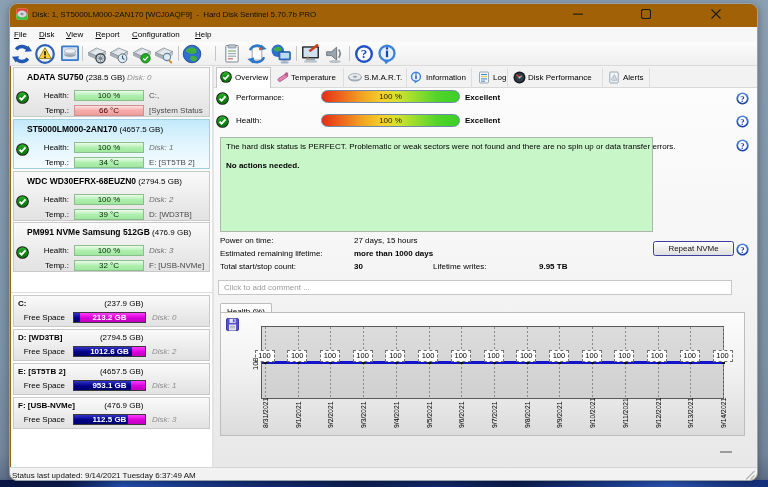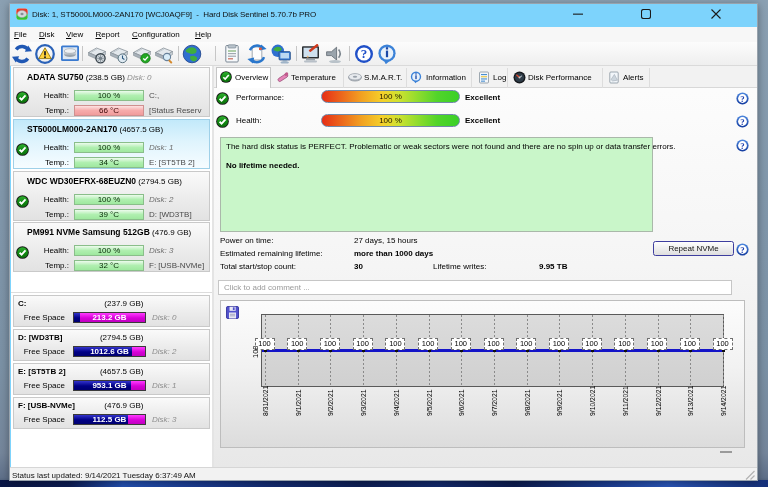--- a/index.html
+++ b/index.html
@@ -1,17 +1,17 @@
 <!DOCTYPE html>
 <html><head><meta charset="utf-8"><style>*{margin:0;padding:0;box-sizing:border-box;}
 html,body{width:768px;height:487px;overflow:hidden;}
 body{font-family:"Liberation Sans",sans-serif;position:relative;background:linear-gradient(180deg,#8ba0b2 0%,#8197ab 40%,#7b91a5 75%,#75869b 93%,#60718a 98%,#3a4a68 100%);}
 .abs{position:absolute;}
 #wp{position:absolute;left:0;top:480px;width:768px;height:7px;background:linear-gradient(90deg,#0a1646 0%,#0d1d55 9%,#2351b4 16%,#1b3d94 25%,#142c74 35%,#0e2058 47%,#132a6e 57%,#0d1d52 67%,#1c3e94 79%,#2b57bb 87%,#1e4095 94%,#15307a 100%);}
-#win{position:absolute;left:9px;top:3px;width:749px;height:478px;background:#7dd3fc;border:1px solid #98a2ac;border-radius:0;overflow:hidden;box-shadow:0 2px 8px rgba(0,0,0,0.35);}
+#win{position:absolute;left:9px;top:3px;width:749px;height:478px;background:#a16207;border:1px solid #98a2ac;border-radius:8px;overflow:hidden;box-shadow:0 2px 8px rgba(0,0,0,0.35);}
 .tx8{font-size:8px;color:#000;}
 .it{color:#8d8d8d;font-style:italic;}
 #menubar{position:absolute;left:0;top:23px;width:100%;height:15px;background:#f7f7f7;}
 #toolbar{position:absolute;left:0;top:38px;width:100%;height:24px;background:linear-gradient(180deg,#fcfcfc,#efefef);border-bottom:1px solid #dadada;}
 .tsep{position:absolute;top:4px;width:1px;height:15px;background:#c6c6c6;}
 #leftcol{position:absolute;left:1px;top:62px;width:201px;height:401px;background:#fff;}
 .dentry{position:absolute;left:2px;width:197px;height:50px;background:linear-gradient(180deg,#fafafa,#ececec 55%,#e2e2e2);border:1px solid #c9c9c9;font-size:8px;color:#000;}
 .dentry.sel{background:linear-gradient(180deg,#c2e9fa 0%,#dff4fd 45%,#f6fcff 100%);border-color:#9fd0e8;}
 .dhead{position:absolute;left:13px;top:4px;white-space:nowrap;}
 .dhead b{font-size:8.5px;}
@@ -205,21 +205,21 @@
             <path d="M4.4 8.3 L6.9 10.7 L11.7 5.3" stroke="#fff" stroke-width="2.2" fill="none"></path>
           </svg></div>
         <div class="drow" style="top:21.5px">
           <span class="dlab">Health:</span>
           <span class="dbar">100 %</span>
           <span class="drt" style="color:#4a4a4a">C:,</span>
         </div>
         <div class="drow" style="top:36.5px">
           <span class="dlab">Temp.:</span>
           <span class="dbar red">66 °C</span>
-          <span class="drt" style="color:#4a4a4a">[Status Reserv</span>
+          <span class="drt" style="color:#4a4a4a">[System Status</span>
         </div>
       </div>
       <div class="dentry sel" style="top:53px">
         <div class="dhead"><b>ST5000LM000-2AN170</b> (4657.5 GB)</div>
         <div class="abs" style="left:2px;top:22.5px"><svg width="13" height="13" viewBox="0 0 16 16">
             <circle cx="8" cy="8" r="7.8" fill="#1a1a1a"></circle>
             <circle cx="8" cy="8" r="6.6" fill="#118011"></circle>
             <circle cx="8" cy="8" r="6.2" fill="url(#gg)"></circle>
             <path d="M4.4 8.3 L6.9 10.7 L11.7 5.3" stroke="#fff" stroke-width="2.2" fill="none"></path>
           </svg></div>
@@ -407,21 +407,21 @@
     <div class="abs tx8" style="left:226px;top:112px">Health:</div>
     <div class="abs" style="left:311px;top:109.5px;width:139px;height:13px;border:1px solid #7089a9;border-radius:6.5px;background:linear-gradient(90deg,#e62e16 0%,#ec661c 14%,#f2a222 29%,#f5d02a 44%,#cfe230 56%,#8fdc2d 70%,#52d42a 84%,#3ad028 100%);text-align:center;font-size:8px;line-height:12px;color:#201800">100 %</div>
     <div class="abs tx8" style="left:455px;top:112px;font-weight:bold">Excellent</div>
     <div class="abs" style="left:726px;top:110px"><svg width="13" height="13" viewBox="0 0 16 16">
         <circle cx="8" cy="8" r="7.5" fill="url(#hg)"></circle>
         <circle cx="8" cy="8" r="5.4" fill="#fff"></circle>
         <text x="8" y="12" font-size="11" font-weight="bold" font-family="Liberation Serif,serif" fill="#1c3fae" text-anchor="middle">?</text>
       </svg></div>
     <div class="abs" style="left:210px;top:133px;width:433px;height:95px;background:#c9f6c9;border:1px solid #aab8aa;font-size:8px;color:#000">
       <div class="abs" style="left:5px;top:4px;width:504px">The hard disk status is PERFECT. Problematic or weak sectors were not found and there are no spin up or data transfer errors.</div>
-      <div class="abs" style="left:5px;top:23px;font-weight:bold">No lifetime needed.</div>
+      <div class="abs" style="left:5px;top:23px;font-weight:bold">No actions needed.</div>
     </div>
     <div class="abs" style="left:726px;top:134px"><svg width="13" height="13" viewBox="0 0 16 16">
         <circle cx="8" cy="8" r="7.5" fill="url(#hg)"></circle>
         <circle cx="8" cy="8" r="5.4" fill="#fff"></circle>
         <text x="8" y="12" font-size="11" font-weight="bold" font-family="Liberation Serif,serif" fill="#1c3fae" text-anchor="middle">?</text>
       </svg></div>
     <div class="abs tx8" style="left:210px;top:232px;white-space:nowrap">Power on time:</div>
     <div class="abs tx8" style="left:344px;top:232px;font-weight:normal;white-space:nowrap">27 days, 15 hours</div>
     <div class="abs tx8" style="left:210px;top:245px;white-space:nowrap">Estimated remaining lifetime:</div>
     <div class="abs tx8" style="left:344px;top:245px;font-weight:bold;white-space:nowrap">more than 1000 days</div>
@@ -430,21 +430,21 @@
     <div class="abs tx8" style="left:423px;top:258px;white-space:nowrap">Lifetime writes:</div>
     <div class="abs tx8" style="left:529px;top:258px;font-weight:bold;white-space:nowrap">9.95 TB</div>
     <div class="abs" style="left:643px;top:236.5px;width:81px;height:15.5px;background:linear-gradient(180deg,#fefefe,#e8e8e8 70%,#dedede);border:1.2px solid #3e3e9e;border-radius:2.5px;font-size:8px;text-align:center;line-height:14px;color:#111">Repeat NVMe</div>
     <div class="abs" style="left:726px;top:238px"><svg width="13" height="13" viewBox="0 0 16 16">
         <circle cx="8" cy="8" r="7.5" fill="url(#hg)"></circle>
         <circle cx="8" cy="8" r="5.4" fill="#fff"></circle>
         <text x="8" y="12" font-size="11" font-weight="bold" font-family="Liberation Serif,serif" fill="#1c3fae" text-anchor="middle">?</text>
       </svg></div>
     <div class="abs" style="left:208px;top:276px;width:514px;height:15px;background:#fff;border:1px solid #c6c6c6;font-size:8px;color:#9a9a9a;line-height:13px;padding-left:5px">Click to add comment ...</div>
     <div class="abs" style="left:210px;top:299px;width:52px;height:16px;background:linear-gradient(180deg,#fff,#f4f4f4);border:1px solid #bdbdbd;border-bottom:none;border-radius:2px 2px 0 0;font-size:8px;text-align:center;line-height:15px;color:#000">Health (%)</div>
-    <div id="chartpanel" style="left:210px;top:296px;width:525px;height:148px">
+    <div id="chartpanel" style="left:210px;top:308px;width:525px;height:124px">
       <svg class="abs" style="left:5px;top:5px" width="13" height="13" viewBox="0 0 14 14">
         <rect x="0.5" y="0.5" width="13" height="13" rx="1.5" fill="#5252cc" stroke="#32329e" stroke-width="1"></rect>
         <rect x="3.8" y="0.8" width="6.6" height="4.4" fill="#e8e8f4"></rect>
         <rect x="7.4" y="1.4" width="1.9" height="3" fill="#5252cc"></rect>
         <rect x="3.2" y="7" width="7.6" height="6.4" fill="#e8e8f4"></rect>
         <rect x="4.2" y="8.4" width="5.6" height="0.9" fill="#9a9ab8"></rect>
         <rect x="4.2" y="10.2" width="5.6" height="0.9" fill="#9a9ab8"></rect>
       </svg>
       <div id="plot" style="left:40px;top:13px;width:463px;height:73px">
         <div class="vg" style="left:3.0px"></div>

